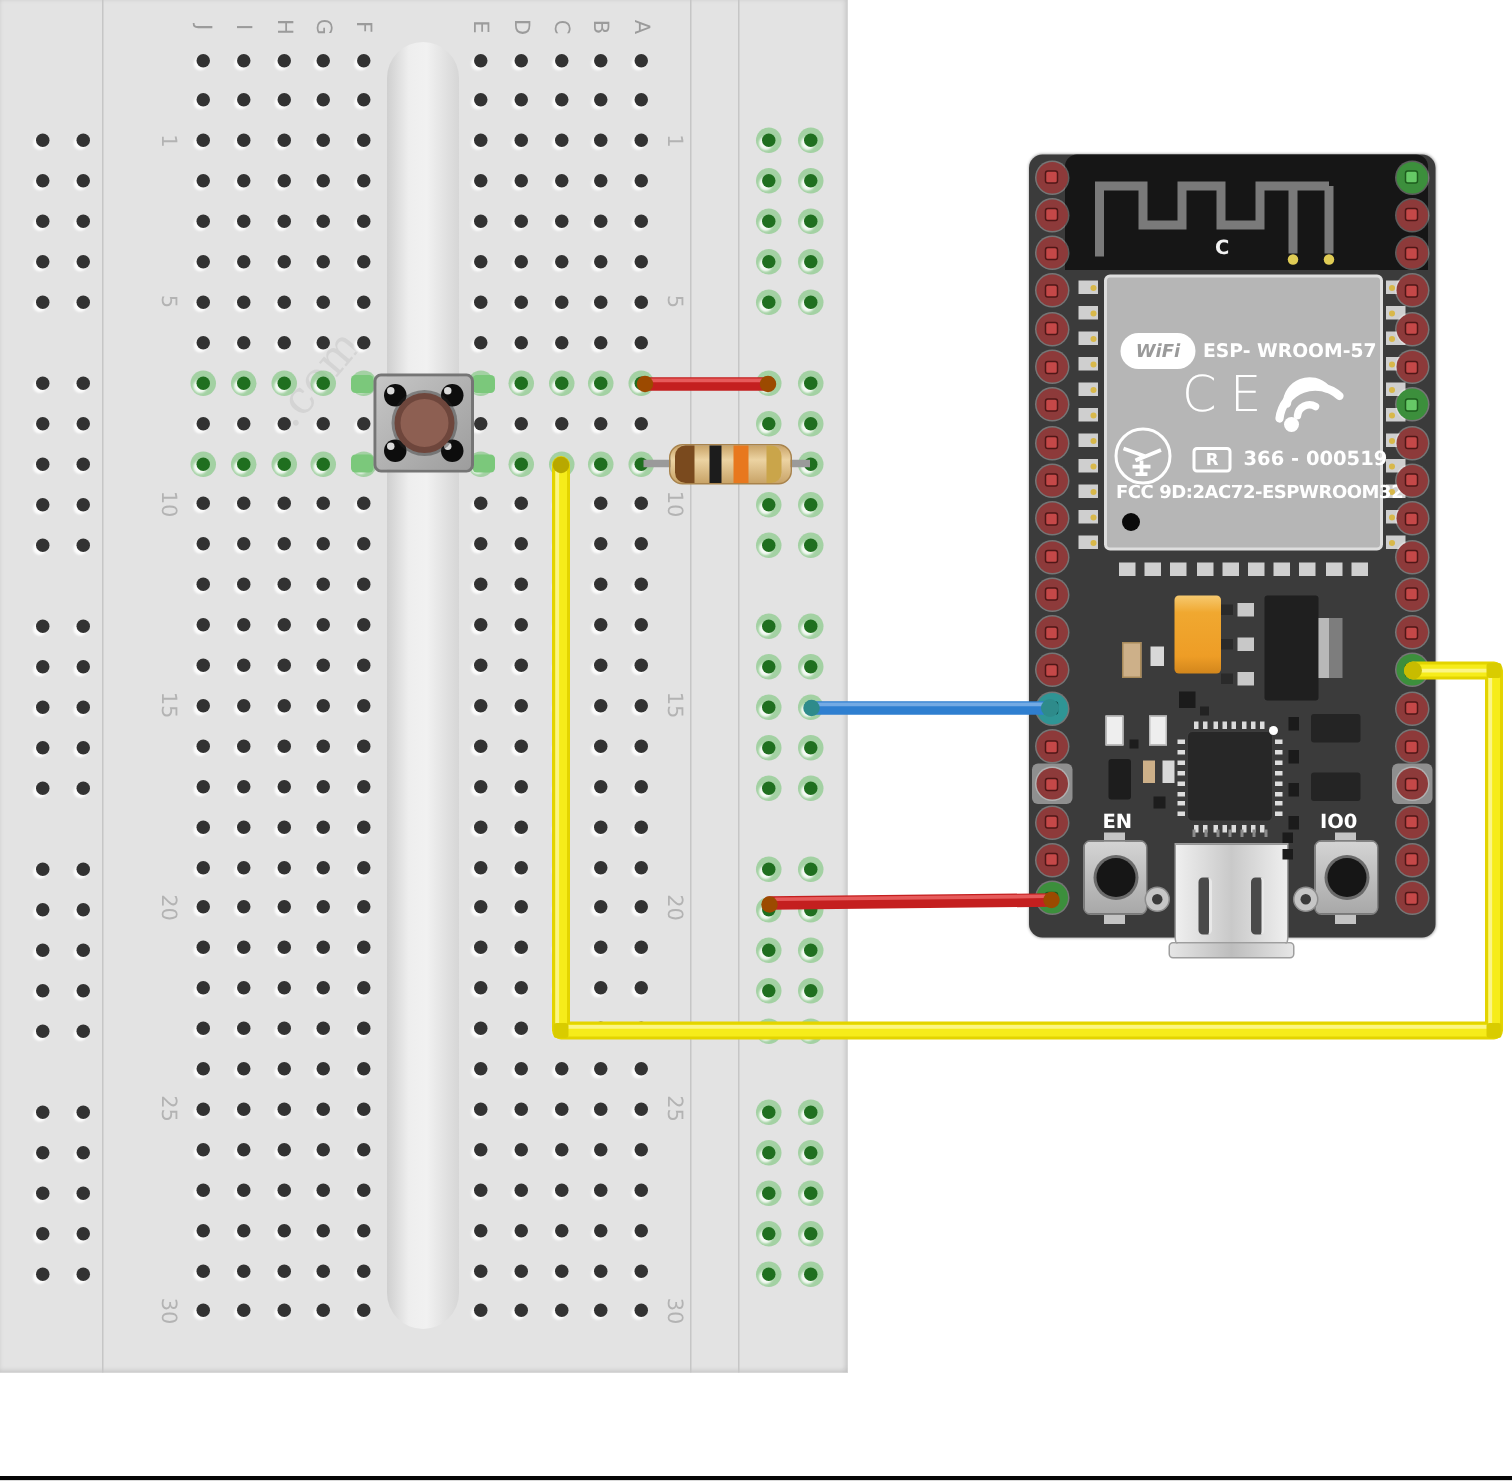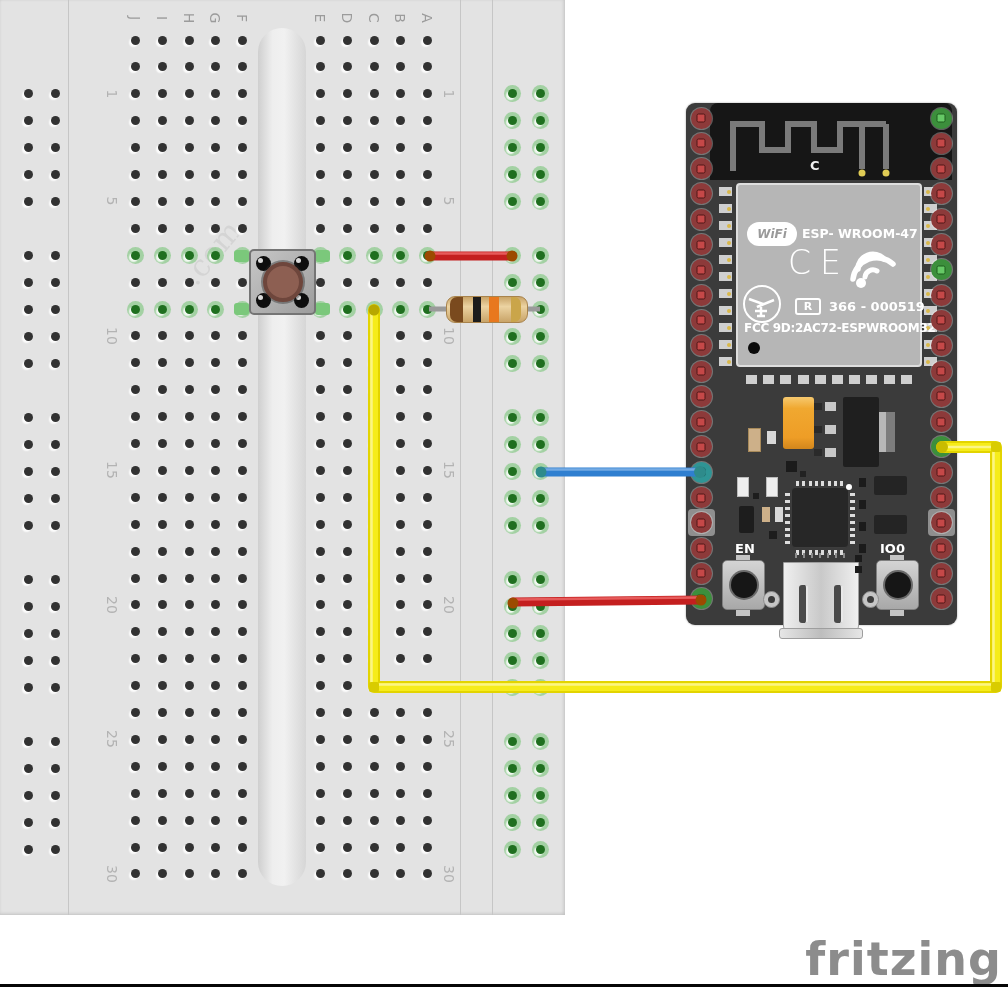--- a/index.html
+++ b/index.html
@@ -594,21 +594,21 @@
         <div class="abs castpad L" style="left: 33px; top: 220px;"></div>
         <div class="abs castpad R" style="left: 238px; top: 220px;"></div>
         <div class="abs castpad L" style="left: 33px; top: 237px;"></div>
         <div class="abs castpad R" style="left: 238px; top: 237px;"></div>
         <div class="abs castpad L" style="left: 33px; top: 254px;"></div>
         <div class="abs castpad R" style="left: 238px; top: 254px;"></div>
       </div>
 
     <div class="abs" id="shield">
       <div class="abs" id="wifi-logo">WiFi</div>
-      <div class="abs shield-txt" id="module-name">ESP- WROOM-47</div>
+      <div class="abs shield-txt" id="module-name">ESP- WROOM-57</div>
       <div class="abs shield-txt" id="ce-mark">CE</div>
       <svg class="abs" style="left:110px;top:60px" width="52" height="46" viewBox="0 0 52 46">
         <path d="M10,24 A15,15 0 0 1 36,14" fill="none" stroke="#fff" stroke-width="5.5" stroke-linecap="round"></path>
         <path d="M5,34 A24,24 0 0 1 45,19" fill="none" stroke="#fff" stroke-width="5.5" stroke-linecap="round"></path>
         <path d="M17,32 A8,8 0 0 1 29,26" fill="none" stroke="#fff" stroke-width="5" stroke-linecap="round"></path>
         <circle cx="13" cy="38" r="5" fill="#fff"></circle>
       </svg>
       <div class="abs" id="cert-circle">
         <svg width="33" height="33" viewBox="0 0 33 33">
           <path d="M4,12 L18,17 L12,20 L29,13" fill="none" stroke="#fff" stroke-width="2.5"></path>
@@ -878,15 +878,14 @@
     </g>
   </svg>
 
   <div class="abs" id="resistor-body">
     <div class="band" style="left: 3px; width: 13px; border-radius: 7px 0px 0px 7px; background: rgb(122, 74, 30);"></div>
     <div class="band" style="left: 26px; width: 8px; background: rgb(28, 28, 28);"></div>
     <div class="band" style="left: 42px; width: 10px; background: rgb(232, 120, 30);"></div>
     <div class="band" style="left: 64px; width: 10px; border-radius: 0px 7px 7px 0px; background: rgb(202, 165, 74);"></div>
   </div>
 
-  <div class="abs" id="fritzing-logo">fritzing</div>
   <div class="abs" id="bottom-line"></div>
 </div>
 
 </body></html>

